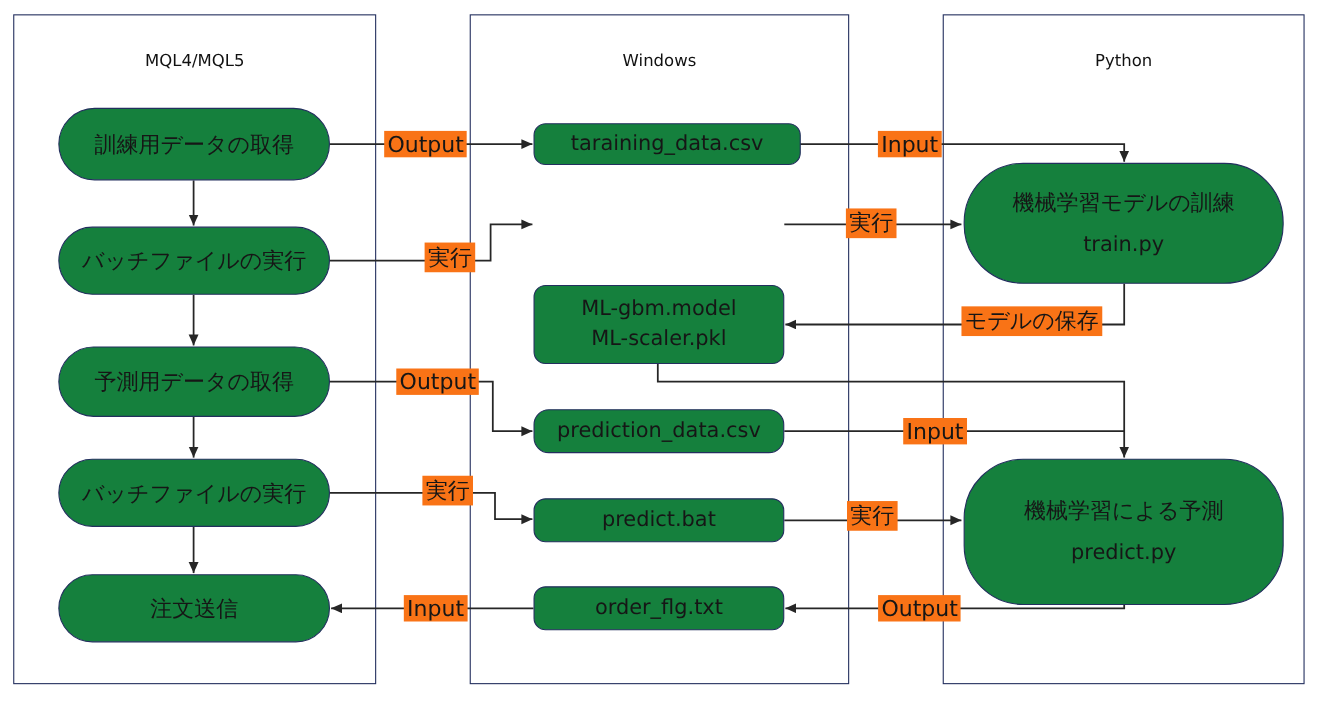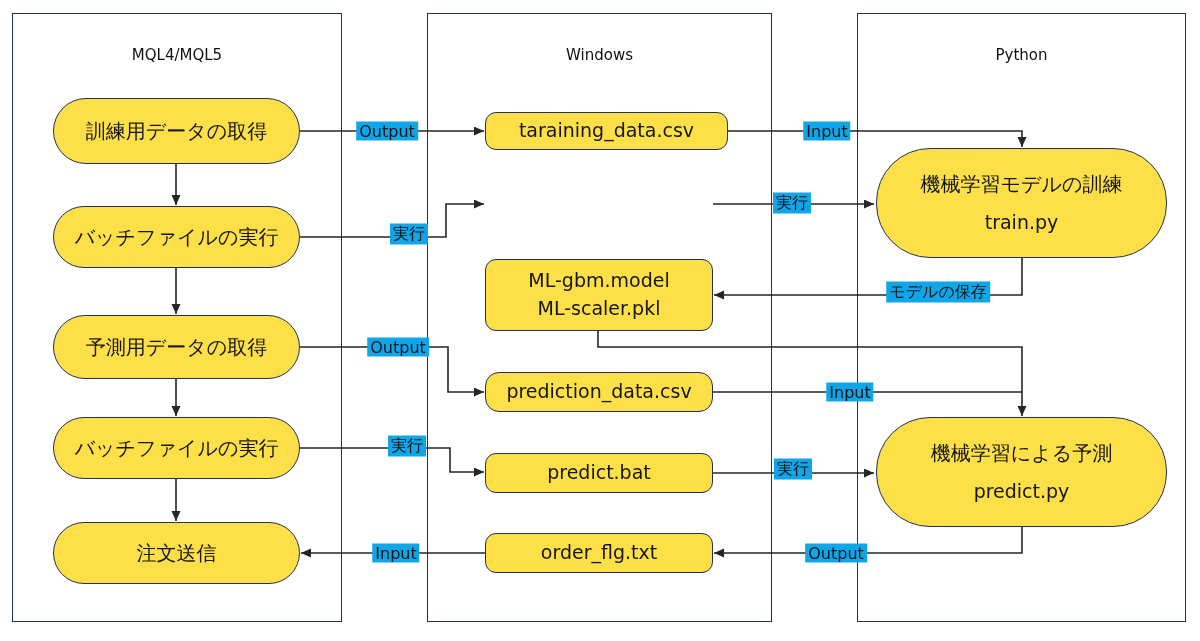--- a/index.html
+++ b/index.html
@@ -13,32 +13,32 @@
     position:relative;width:1200px;height:641px;background:var(--bg);
     font-family:"DejaVu Sans","Liberation Sans",sans-serif;color:var(--text);
     overflow:hidden;
   }
   .col{position:absolute;border:1.6px solid var(--navy);background:transparent;box-sizing:border-box;}
   .col-title{position:absolute;text-align:center;font-size:15px;color:#111;}
   svg.edges{position:absolute;left:0;top:0;}
   .edge{fill:none;stroke:var(--line);stroke-width:1.6px;}
   .arrhead{fill:var(--line);stroke:none;}
   .node{
-    position:absolute;border:1.4px solid var(--navy);background:#fde047;box-sizing:border-box;
+    position:absolute;border:1.4px solid var(--navy);background:#15803d;box-sizing:border-box;
     display:flex;align-items:center;justify-content:center;text-align:left;line-height:1.35;
   }
   .stadium{border-radius:34px;font-size:20px;}
   .file{border-radius:11px;font-size:19px;}
   .file-2l{border-radius:11px;font-size:19px;flex-direction:column;gap:2px;}
   .proc{border-radius:54px;flex-direction:column;gap:12px;}
   .proc .l1{font-size:20px;}
   .proc .l2{font-size:19px;}
   .elabel{
-    position:absolute;transform:translate(-50%,-50%);background:#0ea5e9;
-    padding:0 3px;font-size:16px;white-space:nowrap;z-index:5;
+    position:absolute;transform:translate(-50%,-50%);background:#f97316;
+    padding:0 3px;font-size:20px;white-space:nowrap;z-index:5;
   }
 </style>
 </head>
 <body>
 
 <div class="canvas">
 
   <div class="col" style="left:12px;top:13px;width:330px;height:609px;"></div>
   <div class="col" style="left:427px;top:13px;width:345px;height:609px;"></div>
   <div class="col" style="left:857px;top:13px;width:329px;height:609px;"></div>
@@ -83,21 +83,21 @@
     <span>ML-scaler.pkl</span>
   </div>
   <div class="node file" style="left:485px;top:372px;width:228px;height:40px;border-radius:14px;">prediction_data.csv</div>
   <div class="node file" style="left:485px;top:453px;width:228px;height:40px;">predict.bat</div>
   <div class="node file" style="left:485px;top:533px;width:228px;height:40px;">order_flg.txt</div>
 
   <div class="node proc" style="left:876px;top:148px;width:291px;height:110px;">
     <span class="l1">機械学習モデルの訓練</span>
     <span class="l2">train.py</span>
   </div>
-  <div class="node proc" style="left:876px;top:417px;width:291px;height:110px;">
+  <div class="node proc" style="left:876px;top:417px;width:291px;height:133px;">
     <span class="l1">機械学習による予測</span>
     <span class="l2">predict.py</span>
   </div>
 
   <div class="elabel" style="left:387px;top:131px;">Output</div>
   <div class="elabel" style="left:409px;top:234px;">実行</div>
   <div class="elabel" style="left:398px;top:347px;">Output</div>
   <div class="elabel" style="left:407px;top:446px;">実行</div>
   <div class="elabel" style="left:396px;top:553px;">Input</div>
   <div class="elabel" style="left:827px;top:131px;">Input</div>

